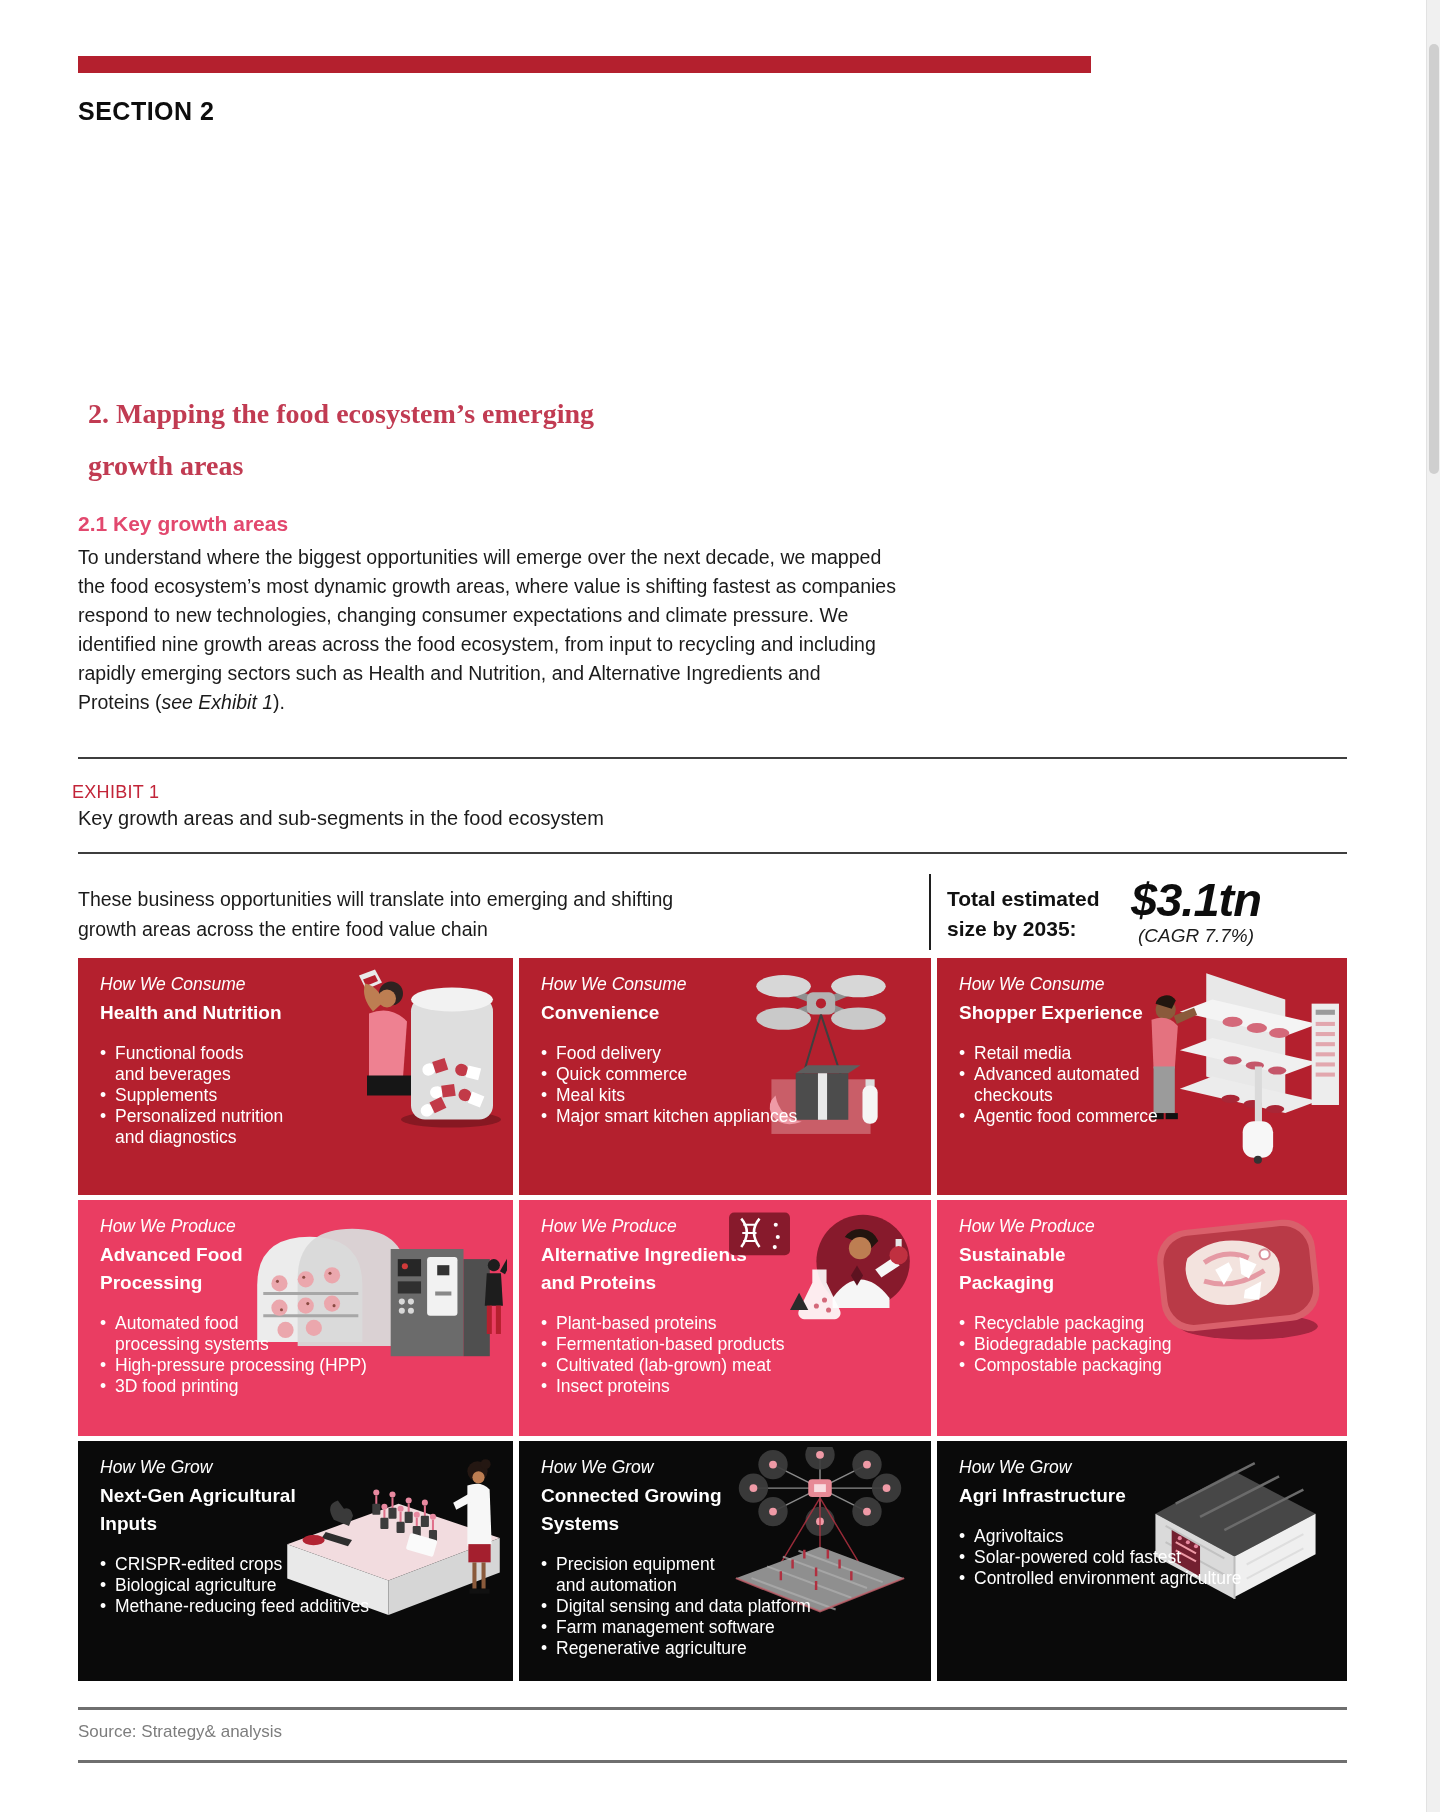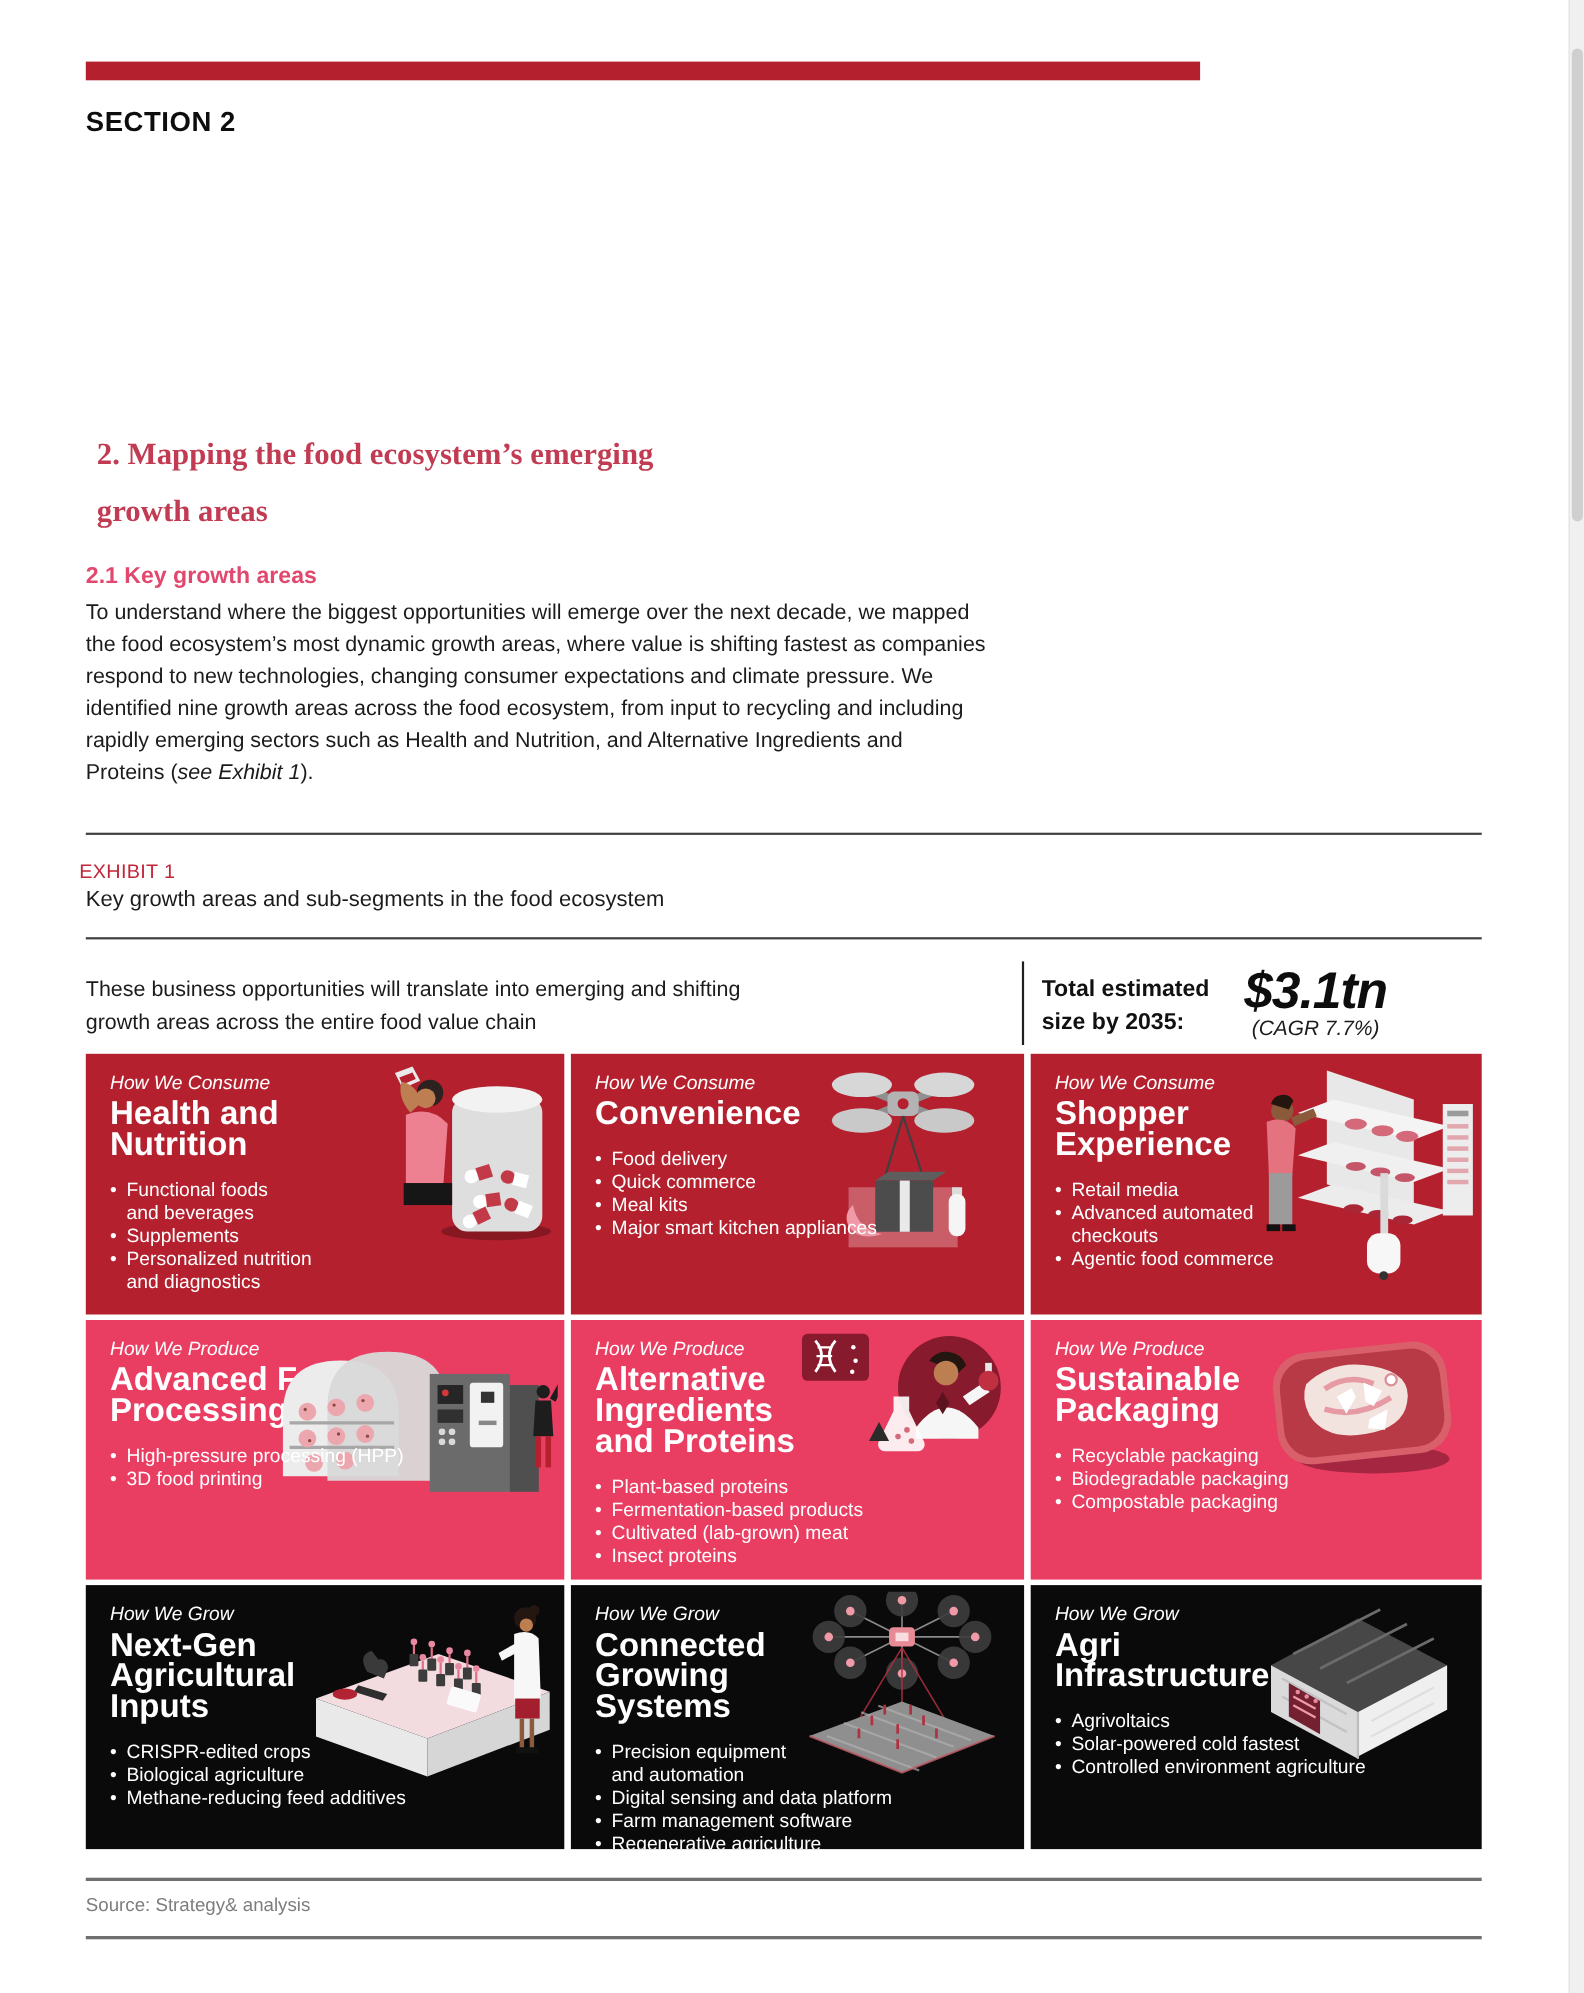--- a/index.html
+++ b/index.html
@@ -40,21 +40,21 @@
   .total-value{font-size:47px;font-weight:700;letter-spacing:-1px;color:#0d0d0d;line-height:48px;}
   .total-cagr{font-size:19px;color:#1b1b1b;margin-top:1px;}
 
   .growth-grid{position:absolute;left:78px;top:958px;width:1269px;display:grid;
     grid-template-columns:435px 412px 410px;grid-template-rows:237px 236px 240px;column-gap:6px;row-gap:5px;}
   .card{position:relative;color:#fff;padding:16px 18px 0 22px;overflow:hidden;}
   .band-consume{background:var(--band-consume);}
   .band-produce{background:var(--band-produce);}
   .band-grow{background:var(--band-grow);}
   .card .eyebrow{font-size:17.5px;font-weight:400;font-style:italic;}
-  .card .card-title{font-size:30px;font-weight:700;line-height:28px;white-space:pre-line;margin:4px 0 16px;max-width:68%;}
+  .card .card-title{font-size:19px;font-weight:700;line-height:28px;white-space:pre-line;margin:4px 0 16px;max-width:68%;}
   .card ul{list-style:none;font-size:17.5px;line-height:21px;}
   .card li{position:relative;padding-left:15px;white-space:pre-line;}
   .card li::before{content:"\2022";position:absolute;left:0;top:0;}
 
   .ill{position:absolute;}
   .ill svg{width:100%;height:100%;display:block;}
   .ill-health{top:8px;right:10px;width:200px;height:168px;}
   .ill-drone{top:8px;right:34px;width:152px;height:172px;}
   .ill-retail{top:10px;right:6px;width:228px;height:200px;}
   .ill-machine{top:14px;right:6px;width:268px;height:158px;}
@@ -268,20 +268,22 @@
    <path d="M258 56 l9 -16 4 3 -8 16 z" fill="#1d1d1d"></path>
    <path d="M245 58 h14 l2 32 h-18 z" fill="#1d1d1d"></path>
    <rect x="245" y="90" width="5" height="28" fill="#b5202e"></rect>
             <rect x="254" y="90" width="5" height="28" fill="#b5202e"></rect>
  </svg>
         </div>
         <div class="eyebrow">How We Produce</div>
         <div class="card-title">Advanced Food
 Processing</div>
         <ul>
+          <li>Automated food
+processing systems</li>
           <li>High-pressure processing (HPP)</li>
           <li>3D food printing</li>
         </ul>
       </div>
       <div class="card band-produce">
         <div class="ill ill-lab">
           <svg viewBox="0 0 195 125">
    <rect x="4" y="4" width="60" height="42" rx="5" fill="#871a2c"></rect>
    <path d="M16 10 q11 13 0 28 M34 10 q-11 13 0 28" stroke="#fff" stroke-width="2.5" fill="none"></path>
    <path d="M18 16 h12 M17 24 h14 M18 32 h12" stroke="#fff" stroke-width="2"></path>

